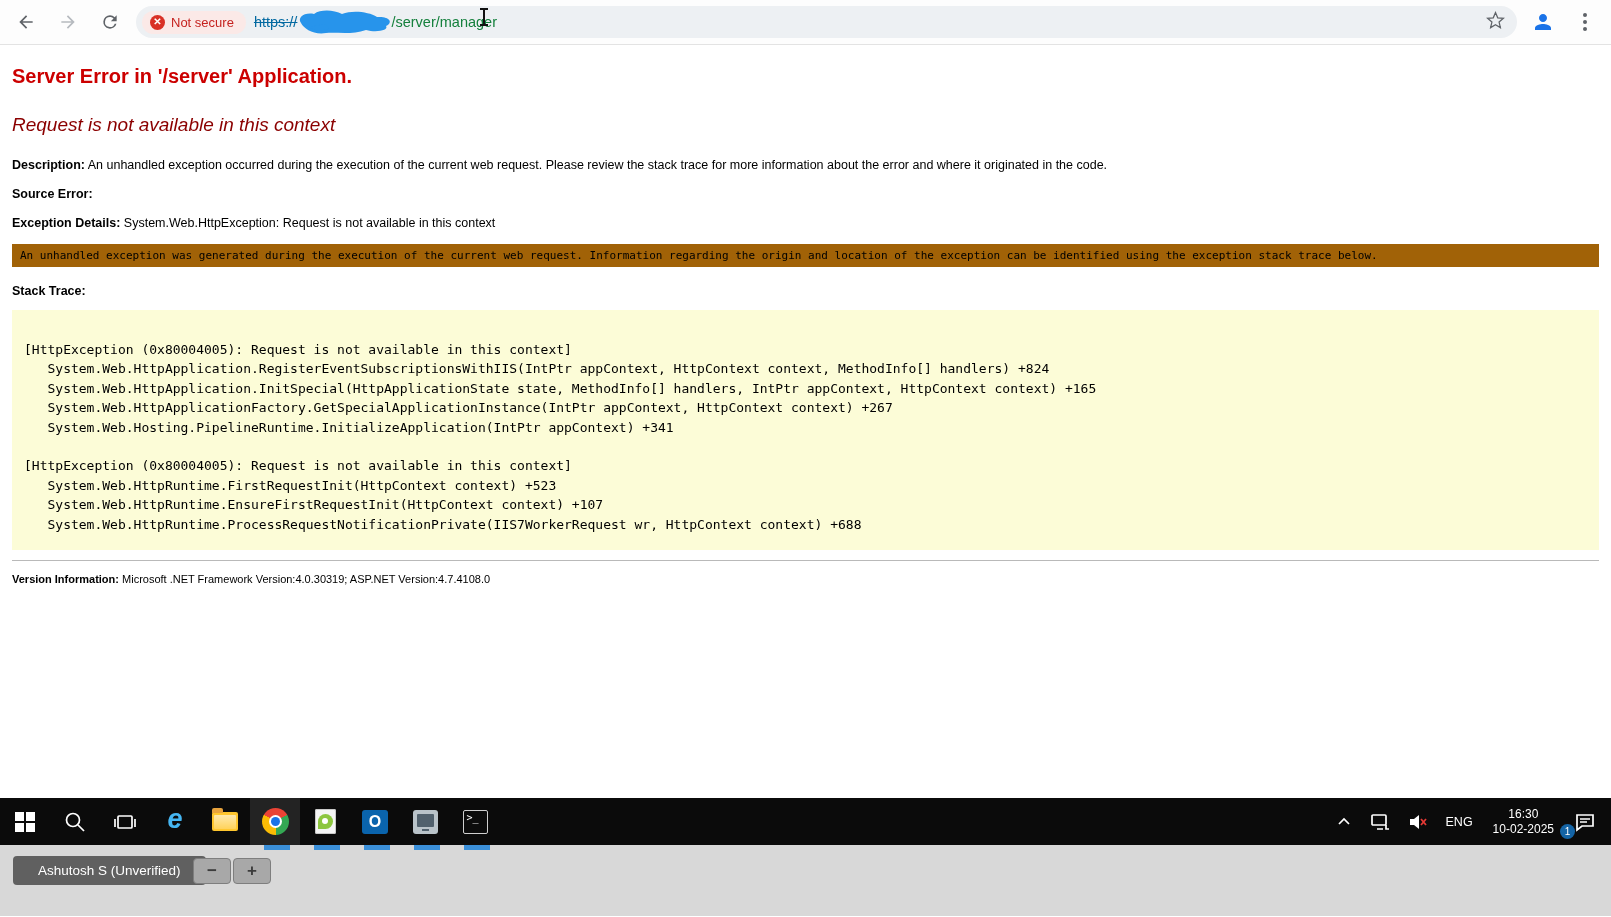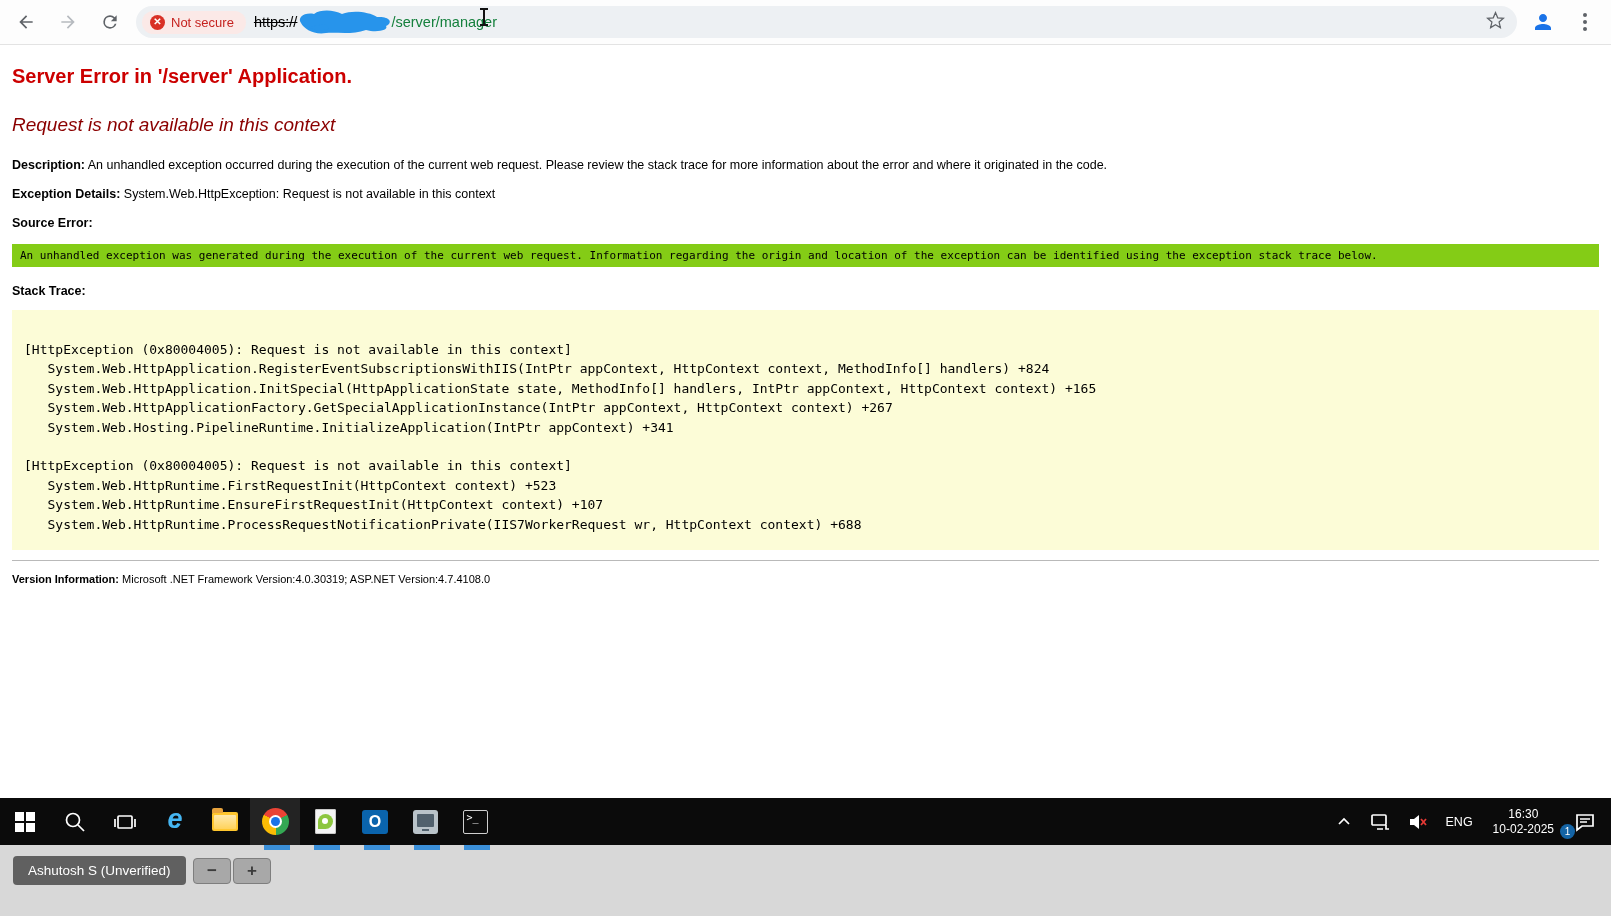--- a/index.html
+++ b/index.html
@@ -9,37 +9,37 @@
   
   .toolbar { height:45px; background:#fdfdfd; border-bottom:1px solid #e3e3e3; display:flex; align-items:center; padding:0 10px; gap:10px; }
   .nav-btn { width:32px; height:32px; border-radius:50%; display:flex; align-items:center; justify-content:center; cursor:pointer; flex:0 0 auto; }
   .nav-btn svg { width:20px; height:20px; fill:#5f6368; }
   .nav-btn.disabled svg { fill:#b6babf; }
   .address-bar { flex:1; height:32px; background:#edf0f3; border-radius:16px; display:flex; align-items:center; padding:0 12px 0 6px; gap:8px; position:relative; }
   .chip { display:flex; align-items:center; gap:6px; background:#fbe9e7; border-radius:13px; padding:4px 12px 4px 8px; }
   .chip-icon { width:15px; height:15px; border-radius:50%; background:#d93025; color:#fff; font-size:10px; font-weight:bold; display:flex; align-items:center; justify-content:center; line-height:1; }
   .chip-label { color:#c5221f; font-size:13px; }
   .url { display:flex; align-items:center; font-size:14.5px; color:#202124; white-space:nowrap; }
-  .url .scheme { color:#000000; text-decoration:line-through; }
+  .url .scheme { color:#0369a1; text-decoration:line-through; }
   .scribble { display:inline-block; margin:0 -4px 0 -2px; position:relative; top:1px; }
   .url-rest { color:#15803d; }
   .addr-spacer { flex:1; }
   .star-btn svg { width:19px; height:19px; fill:none; stroke:#5f6368; stroke-width:1.6; }
   .avatar-btn svg { width:24px; height:24px; fill:#1a73e8; }
   .menu-btn { display:flex; flex-direction:column; gap:3px; width:32px; height:32px; align-items:center; justify-content:center; cursor:pointer; }
   .menu-btn i { width:4px; height:4px; border-radius:50%; background:#5f6368; }
 
   
   .page { height:753px; background:#fff; padding:12px 12px 0 12px; overflow:hidden; }
   .err-title { color:#cc0000; font-size:20px; font-weight:bold; margin-top:8px; }
   .err-subtitle { color:#8b0000; font-size:19px; font-style:italic; font-weight:normal; margin-top:26px; }
   .para { font-size:12.5px; color:#000; margin-top:22px; }
   .para + .para { margin-top:15px; }
   .para b { font-weight:bold; }
-  .codebox { background:#84cc16; margin-top:14px; padding:5px 8px; font-family:"DejaVu Sans Mono", monospace; font-size:11px; color:#000; }
+  .codebox { background:#a16207; margin-top:14px; padding:5px 8px; font-family:"DejaVu Sans Mono", monospace; font-size:11px; color:#000; }
   .stack-label { margin-top:17px; }
   .stackbox { background:#fcfcd7; margin-top:12px; padding:30px 12px 16px 12px; }
   .stackbox pre { font-family:"DejaVu Sans Mono", monospace; font-size:13px; line-height:19.4px; color:#000; white-space:pre; }
   hr.sep { border:0; border-top:1px solid #b9b9b9; margin-top:10px; }
   .version { font-size:11px; margin-top:12px; }
 
   
   .taskbar { height:47px; background:#0b0b0b; display:flex; align-items:stretch; }
   .tb-cell { width:50px; display:flex; align-items:center; justify-content:center; cursor:pointer; position:relative; }
   .tb-cell.active { background:rgba(255,255,255,0.10); }
@@ -76,21 +76,21 @@
   .tray { display:flex; align-items:center; gap:4px; padding-right:8px; color:#fff; }
   .tray-btn { height:47px; display:flex; align-items:center; justify-content:center; padding:0 7px; cursor:pointer; }
   .tray-lang { font-size:12.5px; }
   .tray-clock { display:flex; flex-direction:column; align-items:center; justify-content:center; font-size:12px; line-height:15px; padding:0 9px; cursor:pointer; }
   .badge-wrap { position:relative; }
   .tray-badge { position:absolute; left:-7px; bottom:6px; min-width:15px; height:15px; border-radius:50%; background:#1464a5; color:#fff; font-size:10px; display:flex; align-items:center; justify-content:center; padding:0 2px; }
 
   
   .overlay-strip { height:71px; background:#d8d8d8; position:relative; }
   .app-underline { position:absolute; top:0; width:26px; height:5px; background:#3b8fd8; }
-  .name-pill { position:absolute; left:13px; top:11px; background:#606060; color:#fff; font-size:13.5px; padding:7px 15px; border-radius:4px; }
+  .name-pill { position:absolute; left:13px; top:11px; background:#606060; color:#fff; font-size:13.5px; padding:7px 25px; border-radius:4px; }
   .zoom-btns { position:absolute; left:193px; top:13px; display:flex; gap:2px; }
   .zoom-btn { width:38px; height:26px; background:#a8a8a8; border:1px solid #7e7e7e; border-radius:4px; color:#3c3c3c; font-size:17px; font-weight:bold; display:flex; align-items:center; justify-content:center; cursor:pointer; }
 
   
   .ibeam { position:absolute; left:479px; top:8px; width:10px; height:18px; }
   .ibeam i { position:absolute; background:#111; }
   .ibeam .stem { left:4px; top:1px; width:2px; height:16px; }
   .ibeam .cap-t { left:1px; top:0; width:8px; height:2px; }
   .ibeam .cap-b { left:1px; bottom:0; width:8px; height:2px; }
 </style>
@@ -156,23 +156,23 @@
       <i class="cap-t"></i>
       <i class="cap-b"></i>
   </div>
 
   <div class="page">
     <h1 class="err-title">Server Error in '/server' Application.</h1>
     <h2 class="err-subtitle">Request is not available in this context</h2>
 
     <p class="para"><b>Description:</b><span> An unhandled exception occurred during the execution of the current web request. Please review the stack trace for more information about the error and where it originated in the code.</span></p>
 
+    <p class="para"><b>Source Error:</b></p>
+
     <p class="para"><b>Exception Details:</b><span> System.Web.HttpException: Request is not available in this context</span></p>
-
-    <p class="para"><b>Source Error:</b></p>
     <div class="codebox">An unhandled exception was generated during the execution of the current web request. Information regarding the origin and location of the exception can be identified using the exception stack trace below.</div>
 
     <p class="para stack-label"><b>Stack Trace:</b></p>
     <div class="stackbox">
       <pre>[HttpException (0x80004005): Request is not available in this context]
    System.Web.HttpApplication.RegisterEventSubscriptionsWithIIS(IntPtr appContext, HttpContext context, MethodInfo[] handlers) +824
    System.Web.HttpApplication.InitSpecial(HttpApplicationState state, MethodInfo[] handlers, IntPtr appContext, HttpContext context) +165
    System.Web.HttpApplicationFactory.GetSpecialApplicationInstance(IntPtr appContext, HttpContext context) +267
    System.Web.Hosting.PipelineRuntime.InitializeApplication(IntPtr appContext) +341
 

